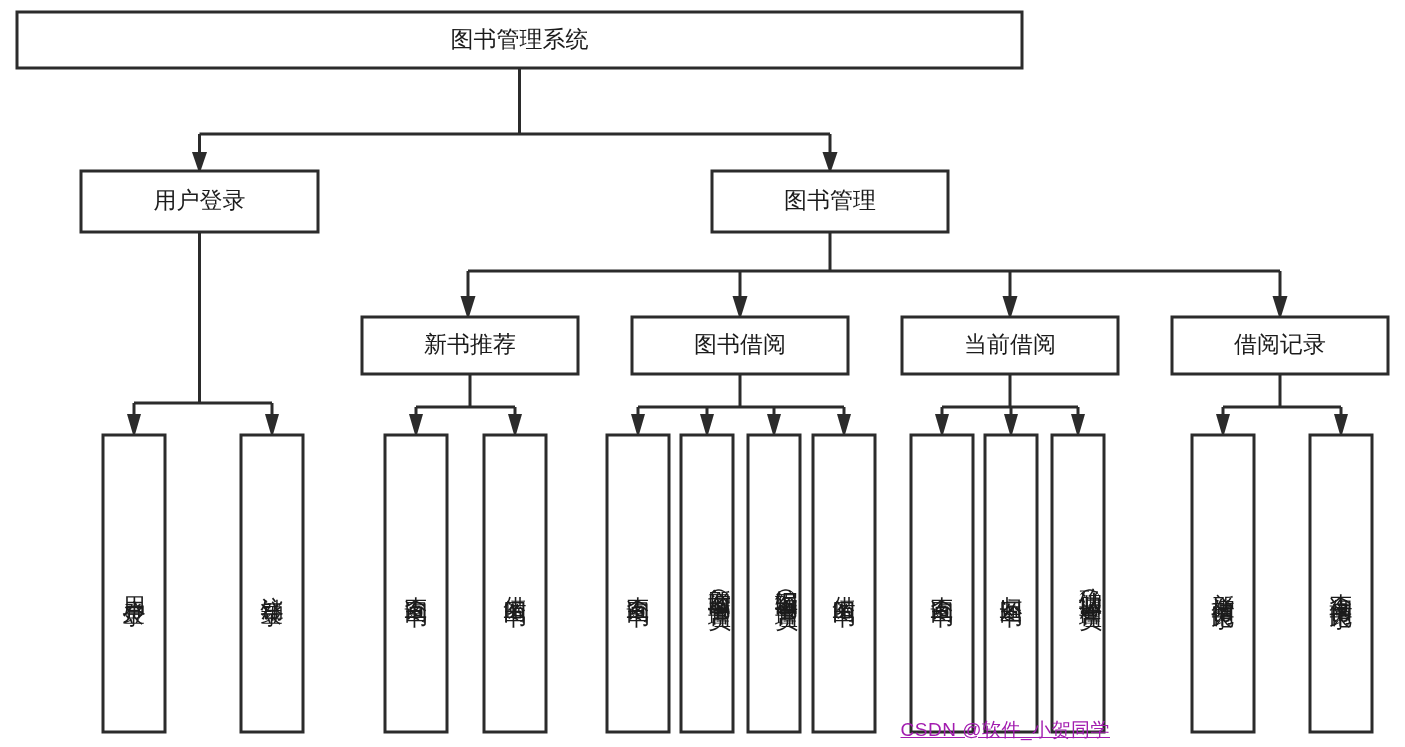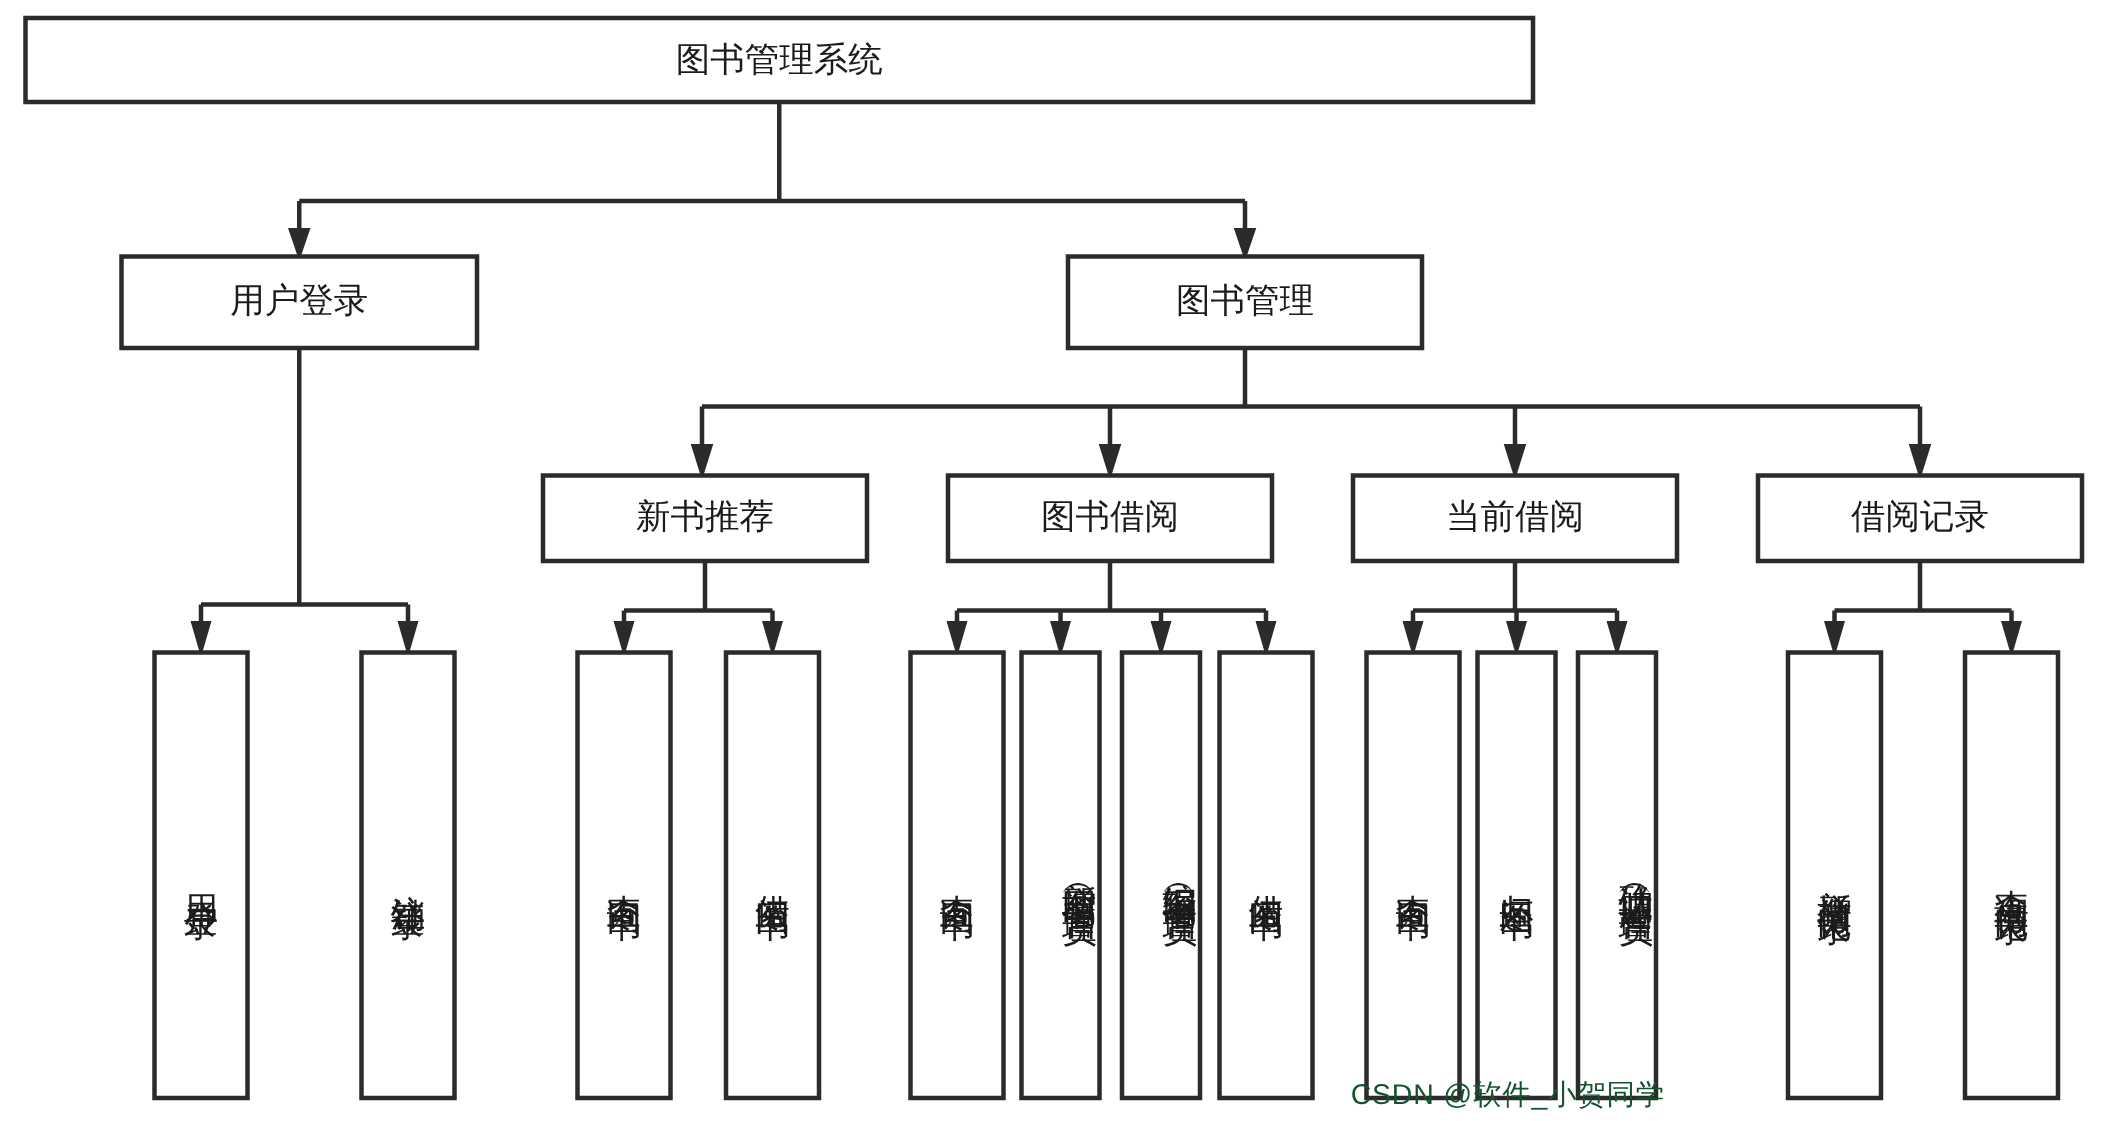--- a/index.html
+++ b/index.html
@@ -61,23 +61,24 @@
     text-align: center;
     white-space: nowrap;
     pointer-events: none;
   }
   .watermark {
     position: absolute;
     right: 8px;
     bottom: 4px;
     font-family: "Liberation Sans", "DejaVu Sans", sans-serif;
     font-size: 19px;
-    color: #14532d;
+    color: #a21caf;
     letter-spacing: 0.5px;
     white-space: nowrap;
+    text-decoration: underline;
   }
 </style>
 </head>
 <body>
 
 <div id="diagram-root">
 
   <svg id="tree-svg" viewBox="0 0 1405 747">
     <defs>
       <marker id="arrow" viewBox="0 0 10 12" refX="5" refY="11.5" markerWidth="10" markerHeight="12" orient="auto-start-reverse" markerUnits="userSpaceOnUse">

